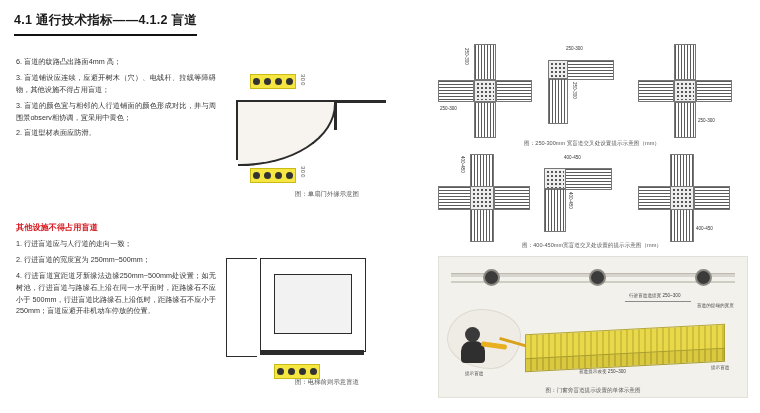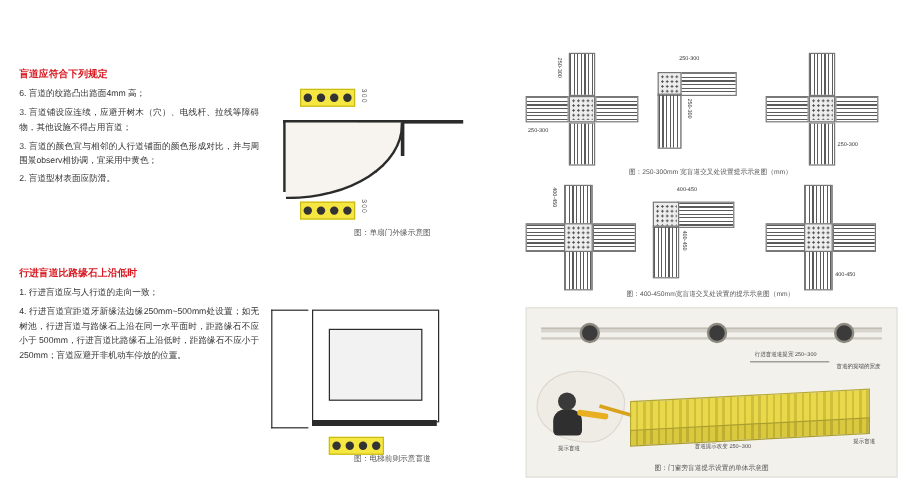--- a/index.html
+++ b/index.html
@@ -152,35 +152,39 @@
   .person-arm{position:absolute;left:42px;top:86px;width:26px;height:5px;background:#e8b021;transform:rotate(8deg);border-radius:2px;}
   .cane{position:absolute;left:60px;top:84px;width:30px;height:3px;background:#d9a21b;transform:rotate(16deg);}
   .br-label{position:absolute;font-size:4.6px;color:#444;}
   .br-leader{position:absolute;background:#8b8b8b;height:1px;}
 </style>
 </head>
 <body>
 
 <div class="page">
 
+  <div class="header">
+    <div class="header-title">4.1 通行技术指标——4.1.2  盲道</div>
+    <div class="header-rule"></div>
+  </div>
 
   <div class="left-col">
-    <div class="sec-title">盲道应符合下列规定</div>
     <ul class="items">
       <li>6. 盲道的纹路凸出路面4mm 高；</li>
       <li>3. 盲道铺设应连续，应避开树木（穴）、电线杆、拉线等障碍物，其他设施不得占用盲道；</li>
       <li>3. 盲道的颜色宜与相邻的人行道铺面的颜色形成对比，并与周围景observ相协调，宜采用中黄色；</li>
       <li>2. 盲道型材表面应防滑。</li>
     </ul>
   </div>
 
   <div class="left-col-2">
-    <div class="sec-title second">行进盲道比路缘石上沿低时</div>
+    <div class="sec-title second">其他设施不得占用盲道</div>
     <ul class="items">
       <li>1. 行进盲道应与人行道的走向一致；</li>
+      <li>2. 行进盲道的宽度宜为 250mm~500mm；</li>
       <li>4. 行进盲道宜距道牙新缘法边缘250mm~500mm处设置；如无树池，行进盲道与路缘石上沿在同一水平面时，距路缘石不应小于 500mm，行进盲道比路缘石上沿低时，距路缘石不应小于250mm；盲道应避开非机动车停放的位置。</li>
     </ul>
   </div>
 
   <div class="fig1">
     <div class="canvas">
       <div class="door-wall"></div>
       <div class="door-wall2"></div>
       <div class="door-arc"></div>
       <div class="door-leaf"></div>

